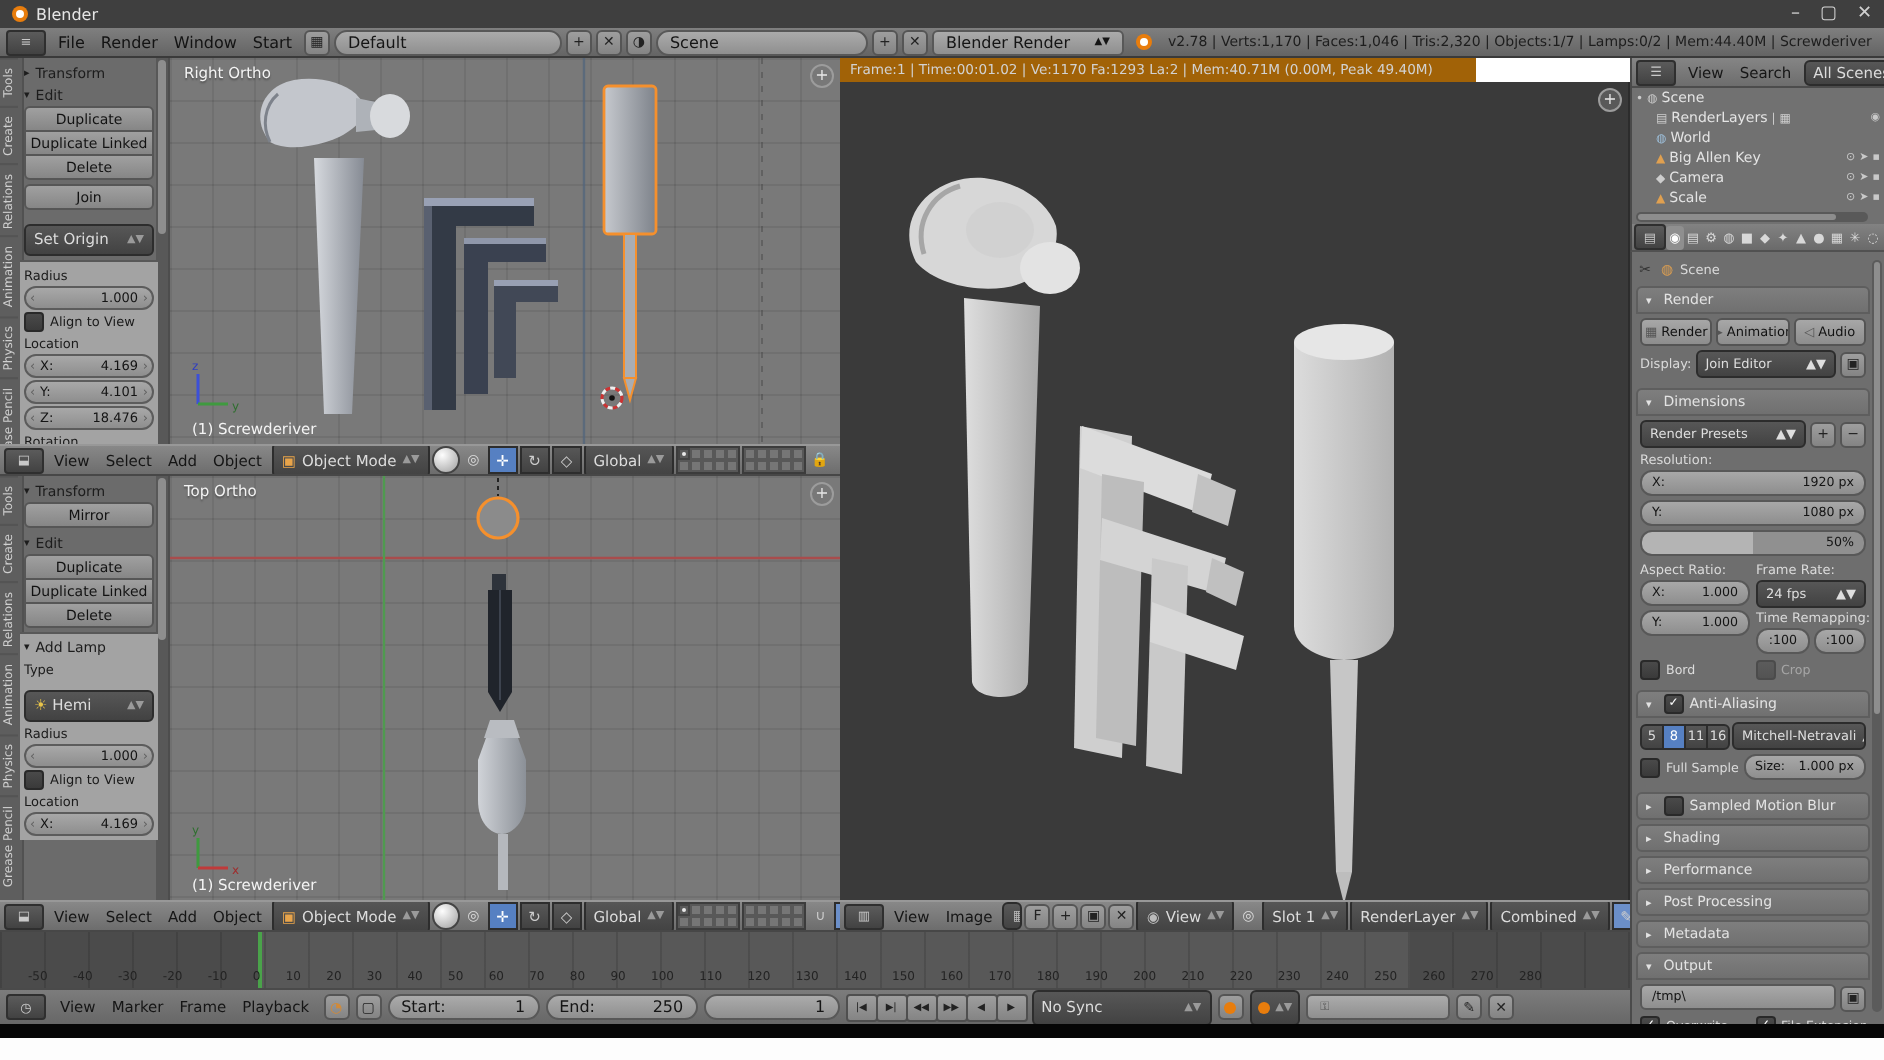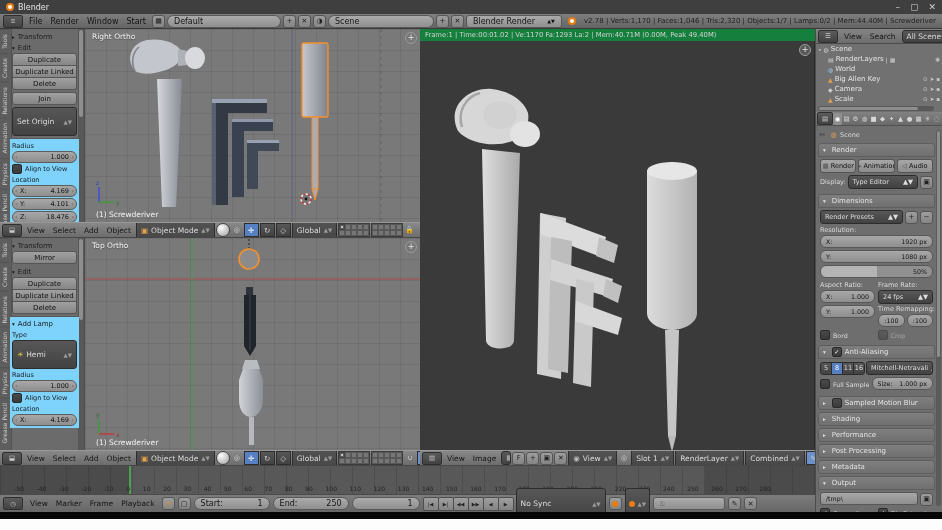--- a/index.html
+++ b/index.html
@@ -18,21 +18,21 @@
   .edico{width:18px;height:11px;background:linear-gradient(#5b5b5b,#424242);border:1px solid #2f2f2f;border-radius:2px;
          color:#c9c9c9;font-size:6.5px;display:flex;align-items:center;justify-content:center;flex:0 0 auto}
   .menu{padding:0 4px;white-space:nowrap}
   .self{height:11px;background:linear-gradient(#ababab,#8f8f8f);border:1px solid #585858;border-radius:7px;
         display:flex;align-items:center;padding:0 6px;font-size:8px;color:#151515;gap:3px;white-space:nowrap}
   .mbtn{width:11px;height:11px;background:linear-gradient(#9e9e9e,#848484);border:1px solid #555;border-radius:3px;
         font-size:7px;color:#222;display:flex;align-items:center;justify-content:center;flex:0 0 auto}
   #stats{font-size:7px;color:#1d1d1d;white-space:nowrap;margin-left:2px}
 
   
-  .dd{height:29px;background:linear-gradient(#575757,#424242);border:1px solid #2d2d2d;border-radius:3px;color:#dcdcdc;
+  .dd{height:16px;background:linear-gradient(#575757,#424242);border:1px solid #2d2d2d;border-radius:3px;color:#dcdcdc;
       font-size:7.5px;display:inline-flex;align-items:center;padding:0 4px;gap:3px;white-space:nowrap}
   .dd .ar{font-size:5.5px;color:#9a9a9a}
   .tbtn{height:11px;background:linear-gradient(#a0a0a0,#868686);border:1px solid #565656;border-radius:3px;
         font-size:7px;color:#121212;display:flex;align-items:center;justify-content:center;margin-bottom:2px;white-space:nowrap;overflow:hidden}
   .grp .tbtn{border-radius:0;margin-bottom:-1px}
   .grp .tbtn:first-child{border-radius:3px 3px 0 0}
   .grp .tbtn:last-child{border-radius:0 0 3px 3px;margin-bottom:2px}
   .num{height:10px;background:linear-gradient(#a8a8a8,#8e8e8e);border:1px solid #5c5c5c;border-radius:6px;font-size:6.5px;
        color:#141414;display:flex;align-items:center;justify-content:space-between;padding:0 7px;position:relative;margin-bottom:1px}
   .num:before{content:"‹";position:absolute;left:2px;color:rgba(0,0,0,.4)}
@@ -46,21 +46,21 @@
   .tri.open:before{content:"▾"}
 
   
   .shelf{background:#6b6b6b;border-right:1px solid #4d4d4d;overflow:hidden}
   .tabs{position:absolute;left:0;top:0;bottom:0;width:11px;background:#5e5e5e;border-right:1px solid #515151;overflow:hidden}
   .tab{writing-mode:vertical-rl;transform:rotate(180deg);font-size:6px;color:#cfcfcf;padding:4px 1px;border-bottom:1px solid #545454;text-align:center}
   .shelfbody{position:absolute;left:12px;right:7px;top:2px;bottom:0}
   .vsb{position:absolute;right:0;top:0;bottom:0;width:6px;background:#585858}
   .vsb i{display:block;width:4px;margin:1px;height:45%;background:#8e8e8e;border-radius:2px}
   .phdr{font-size:7px;color:#1c1c1c;height:11px;display:flex;align-items:center}
-  .opreg{background:#7dd3fc;margin:2px -2px 0;padding:1px 2px;border-top:1px solid #585858}
+  .opreg{background:#a3a3a3;margin:2px -2px 0;padding:1px 2px;border-top:1px solid #585858}
 
   
   .viewport{background:#797979;overflow:hidden;
     background-image:linear-gradient(rgba(0,0,0,.08) 1px,transparent 1px),
                      linear-gradient(90deg,rgba(0,0,0,.08) 1px,transparent 1px);
     background-size:21px 21px}
   .vplab{position:absolute;left:7px;top:3px;font-size:7.5px;color:#f4f4f4;text-shadow:0 1px 1px rgba(0,0,0,.35)}
   .objlab{position:absolute;left:11px;bottom:3px;font-size:7.5px;color:#f4f4f4}
   .plus{position:absolute;right:3px;top:3px;width:10px;height:10px;border-radius:50%;border:1px solid #9c9c9c;
         color:#e5e5e5;font-size:8px;line-height:9px;text-align:center;background:rgba(120,120,120,.5)}
@@ -70,21 +70,21 @@
   .manip{width:13px;height:12px;border:1px solid #2d2d2d;background:linear-gradient(#575757,#424242);color:#ccc;
          font-size:7.5px;display:flex;align-items:center;justify-content:center;flex:0 0 auto}
   .manip.on{background:var(--select-blue);color:#fff}
   .layers{display:grid;grid-template-columns:repeat(5,6px);grid-auto-rows:6px;border:1px solid #3c3c3c;flex:0 0 auto}
   .layers b{border:1px solid rgba(0,0,0,.25);background:#767676}
   .layers b.on{background:#5a5a5a;position:relative}
   .layers b.on:after{content:"";position:absolute;left:1px;top:1px;width:2px;height:2px;border-radius:50%;background:#e8e8e8}
   .ico{width:12px;height:12px;display:flex;align-items:center;justify-content:center;font-size:7px;color:#333;flex:0 0 auto}
 
   
-  #ie-stats{left:420px;top:29px;width:395px;height:12px;background:#15803d;color:#d2d2d2;font-size:6.8px;
+  #ie-stats{left:420px;top:29px;width:318px;height:12px;background:#a16207;color:#d2d2d2;font-size:6.8px;
             display:flex;align-items:center;padding:0 5px;white-space:nowrap;overflow:hidden}
   #ie-canvas{left:420px;top:41px;width:395px;height:409px;background:#3a3a3a;border-right:1px solid #2c2c2c;overflow:hidden}
   .ifld{height:12px;background:linear-gradient(#585858,#434343);border:1px solid #2c2c2c;border-radius:3px;color:#e0e0e0;
         font-size:7px;display:flex;align-items:center;padding:0 4px;gap:3px;white-space:nowrap;overflow:hidden}
 
   
   #outliner{left:815px;top:29px;width:127px;height:83px;background:#717171;border-left:1px solid #4a4a4a;overflow:hidden}
   .ohdr{height:14px;background:linear-gradient(#858585,#6d6d6d);border-bottom:1px solid #4c4c4c;display:flex;
         align-items:center;gap:2px;font-size:7.5px;color:#161616;padding:0 2px}
   .orow{display:flex;align-items:center;gap:2px;font-size:7px;color:#e4e4e4;height:10px;padding:0 2px;white-space:nowrap}
@@ -657,21 +657,21 @@
           <span>Animation</span>
         </span>
       <span class="pbtn">
           <span style="color:#555">◁</span>
           <span>Audio</span>
         </span>
     </div>
     <div class="prow">
       <span class="plbl">Display:</span>
       <span class="pdd" style="flex:1;justify-content:space-between">
-        <span>Type Editor</span>
+        <span>Join Editor</span>
           <span class="ar">▲▼</span>
         </span>
       <span class="mbtn">▣</span>
     </div>
   </div>
 
   <div class="pph">
       <span class="tri open"></span>
       <span>Dimensions</span>
     </div>

